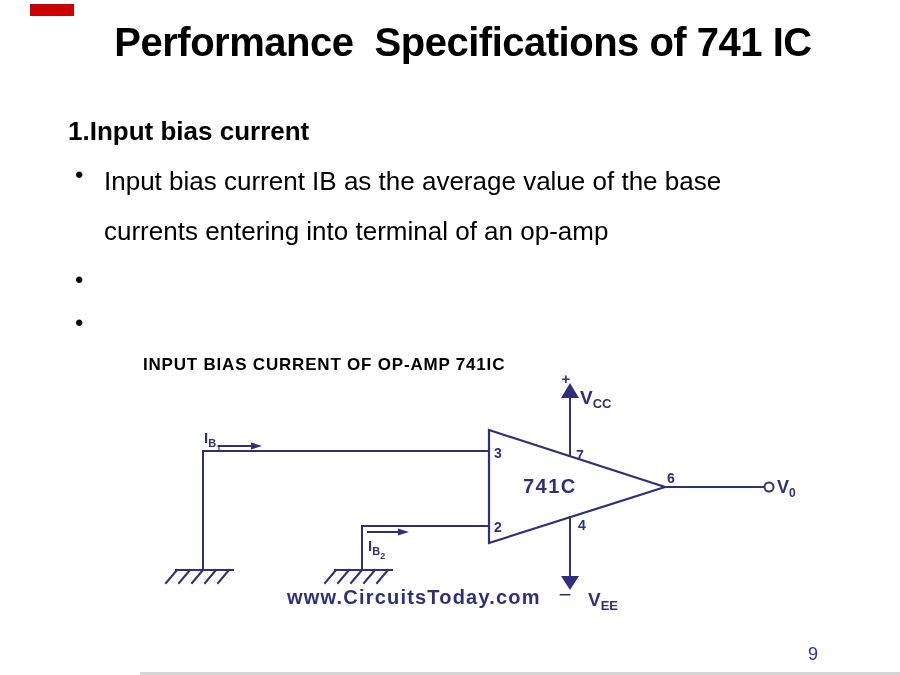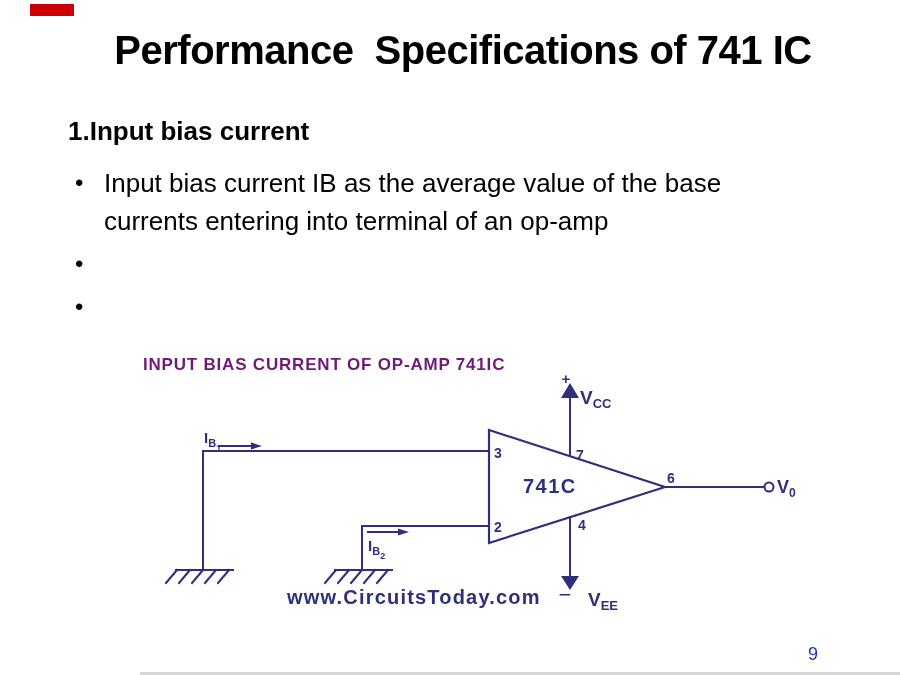--- a/index.html
+++ b/index.html
@@ -5,32 +5,32 @@
   html,body { margin:0; padding:0; background:#ffffff; }
   .slide {
     position:relative; width:900px; height:675px; background:#ffffff;
     overflow:hidden; font-family:"Liberation Sans", sans-serif; color:#000;
   }
   .red-marker {
     position:absolute; left:30px; top:4px; width:44px; height:12px;
     background:#cc0000;
   }
   .title {
-    position:absolute; left:0; right:0; top:20px; margin:8px;
+    position:absolute; left:0; right:0; top:20px; margin:0;
     text-align:center; padding-left:26px;
     font-size:40px; font-weight:bold; white-space:pre; letter-spacing:-0.5px;
   }
   .content { position:absolute; left:68px; top:112px; width:752px; }
-  .heading { font-size:26px; font-weight:bold; line-height:38px; margin-bottom:14px; }
+  .heading { font-size:26px; font-weight:bold; line-height:38px; margin-bottom:6px; }
   .bullet { display:flex; margin-bottom:5px; }
   .bullet .dot { width:36px; padding-left:7px; box-sizing:border-box; font-size:24px; line-height:38px; flex:none; }
-  .bullet .btext { font-size:26px; line-height:38px; white-space:pre-line; }
+  .bullet .btext { font-size:26px; line-height:50px; white-space:pre-line; }
   .diagram-title {
     position:absolute; left:143px; top:355px;
-    font-size:17px; font-weight:bold; letter-spacing:0.8px; color:#701a75;
+    font-size:17px; font-weight:bold; letter-spacing:0.8px; color:#000000;
   }
   .circuit-svg { position:absolute; left:150px; top:375px; }
   .circuit-svg text { font-family:"Liberation Sans", sans-serif; fill:#30307a; }
   .page-number {
     position:absolute; left:808px; top:644px; font-size:18px; color:#2233bb;
   }
   .bottom-line {
     position:absolute; left:140px; right:0; bottom:0; height:3px; background:#d6d6d6;
   }
 </style>

